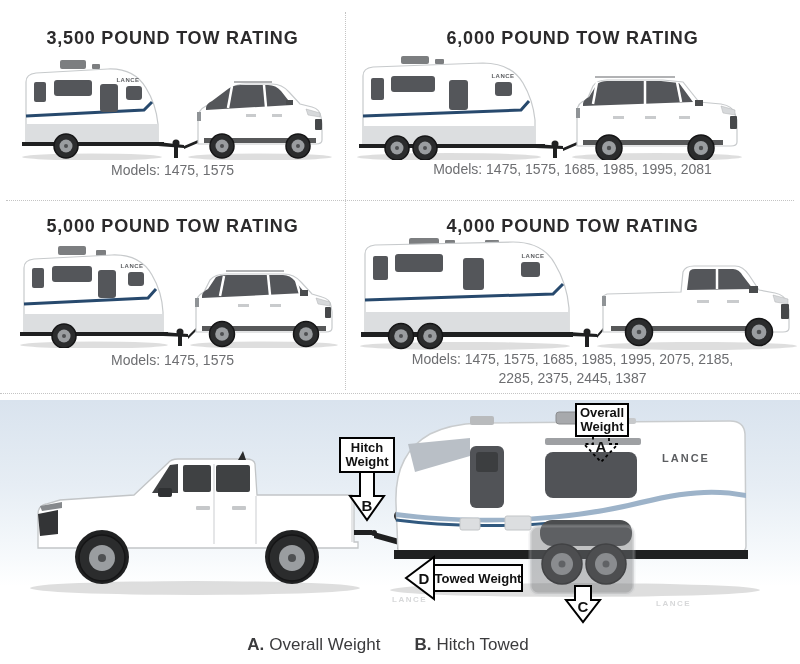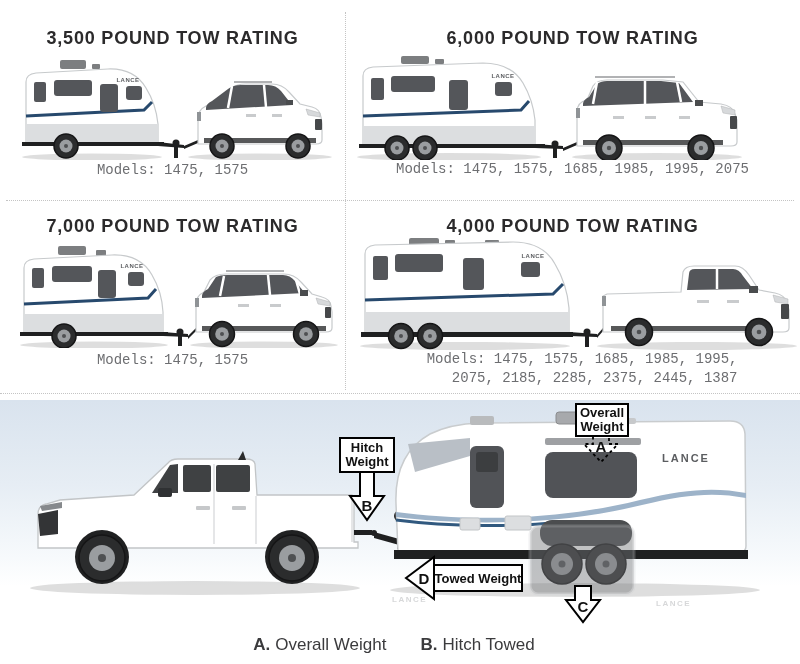--- a/index.html
+++ b/index.html
@@ -13,35 +13,35 @@
   .quad{position:absolute;}
   .q1{left:0;top:0;width:345px;height:200px;}
   .q2{left:345px;top:0;width:455px;height:200px;}
   .q3{left:0;top:200px;width:345px;height:194px;}
   .q4{left:345px;top:200px;width:455px;height:194px;}
   .q-title{position:absolute;left:0;width:100%;text-align:center;
            font-size:18px;font-weight:700;letter-spacing:.8px;color:#2b2a2b;}
   .q1 .q-title,.q2 .q-title{top:28px;}
   .q3 .q-title,.q4 .q-title{top:16px;}
   .q-caption{position:absolute;left:50%;transform:translateX(-50%);
-             text-align:right;font-size:14px;color:#6d6e71;line-height:1.35;font-family:Liberation Mono, monospace;}
+             text-align:center;font-size:14px;color:#6d6e71;line-height:1.35;}
   .q1 .q-caption{top:161px;white-space:nowrap;}
   .q2 .q-caption{top:160px;white-space:nowrap;}
   .q3 .q-caption{top:151px;white-space:nowrap;}
   .q4 .q-caption{top:150px;width:330px;}
   .scene{position:absolute;left:0;}
   .q1 .scene{top:56px;}
   .q2 .scene{top:56px;}
   .q3 .scene{top:44px;}
   .q4 .scene{top:38px;}
   
   .diagram{position:absolute;left:0;top:394px;width:800px;height:232px;}
   .legend{position:absolute;left:0;top:626px;width:776px;height:38px;
           display:flex;align-items:center;justify-content:center;gap:34px;
-          font-size:17px;color:#3b3b3d;background:#fff;margin-left:6px;}
+          font-size:17px;color:#3b3b3d;background:#fff;}
   .legend .item{white-space:nowrap;}
   .legend .letter{font-weight:700;margin-right:5px;}
   
   svg text{font-family:"Liberation Sans",sans-serif;}
   .body-fill{fill:#ffffff;stroke:#c7cacc;stroke-width:1.2;}
   .win{fill:#54565a;}
   .skirt{fill:#dcdee0;}
   .chassis{fill:#1f2021;}
   .tire{fill:#2b2c2d;stroke:#151516;stroke-width:1.5;}
   .rim{fill:#9a9da0;}
@@ -158,25 +158,25 @@
         <rect x="300" y="60" width="11" height="3" fill="#c9cbcd"></rect>
         <rect x="334" y="60" width="11" height="3" fill="#c9cbcd"></rect>
         <circle class="tire" cx="264" cy="92" r="13"></circle>
           <circle class="rim" cx="264" cy="92" r="7"></circle>
           <circle class="hub" cx="264" cy="92" r="2.2"></circle>
         <circle class="tire" cx="356" cy="92" r="13"></circle>
           <circle class="rim" cx="356" cy="92" r="7"></circle>
           <circle class="hub" cx="356" cy="92" r="2.2"></circle>
       </g>
     </svg>
-    <div class="q-caption">Models: 1475, 1575, 1685, 1985, 1995,  2075</div>
+    <div class="q-caption">Models: 1475, 1575, 1685, 1985, 1995,  2081</div>
   </div>
 
   <div class="quad q3">
-    <div class="q-title">7,000 POUND TOW RATING</div>
+    <div class="q-title">5,000 POUND TOW RATING</div>
     <svg class="scene" width="345" height="104" viewBox="0 0 345 104">
       <ellipse class="shadow" cx="94" cy="101" rx="74" ry="3.5"></ellipse>
       <ellipse class="shadow" cx="264" cy="101" rx="74" ry="3.5"></ellipse>
       <g>
         <rect class="ac" x="58" y="2" width="28" height="9" rx="2"></rect>
         <rect class="ac" x="96" y="6" width="10" height="6" rx="1"></rect>
         <path class="body-fill" d="M24,88 L24,24 Q24,16 34,15 L112,11 Q140,10 152,31 Q162,48 163,68 L163,88 Z"></path>
         <rect class="skirt" x="24" y="70" width="139" height="18"></rect>
         <path class="stripe" d="M24,60 L148,54 L156,45"></path>
         <rect class="win" x="32" y="24" width="12" height="20" rx="2"></rect>

